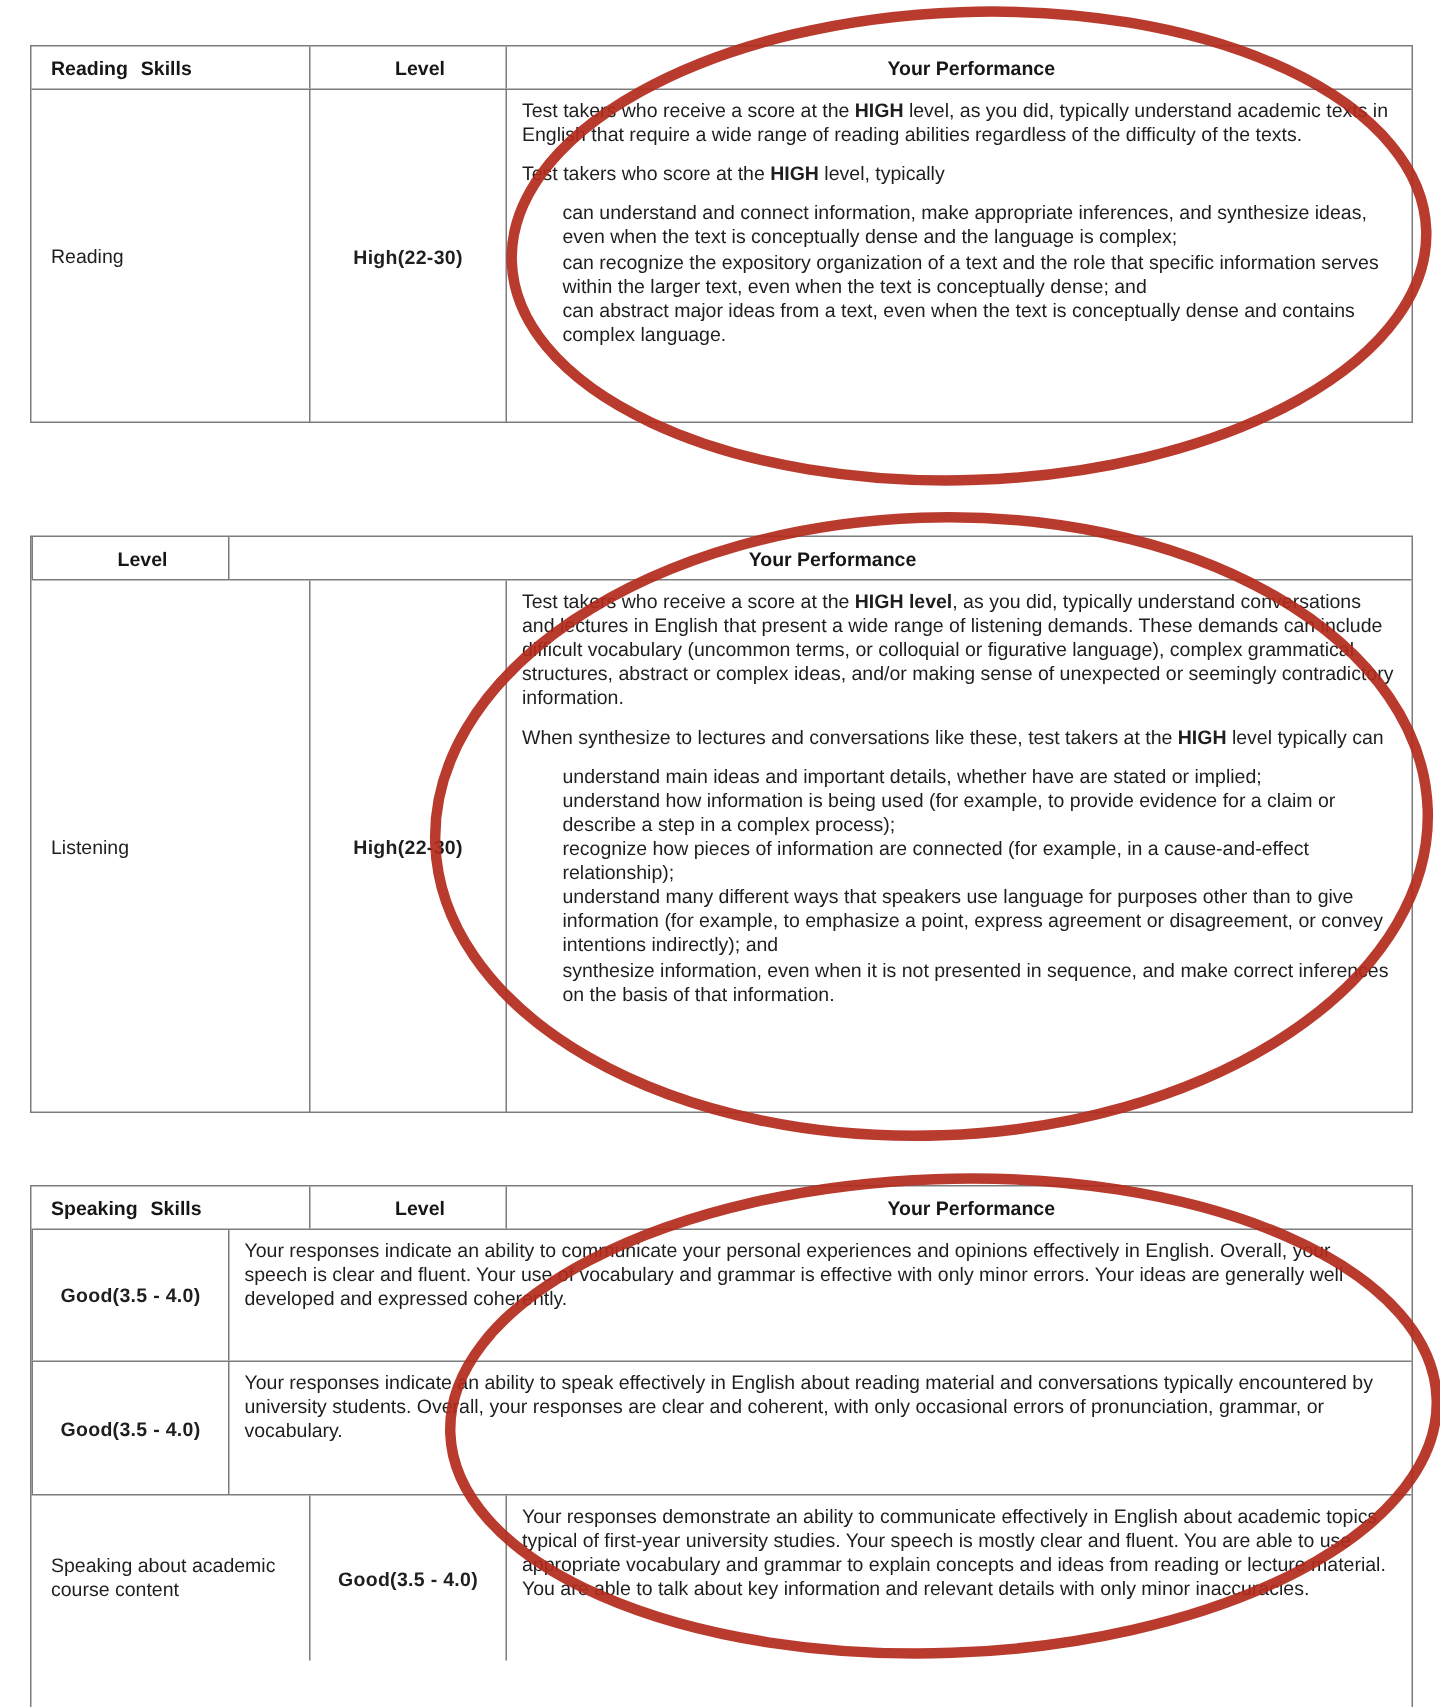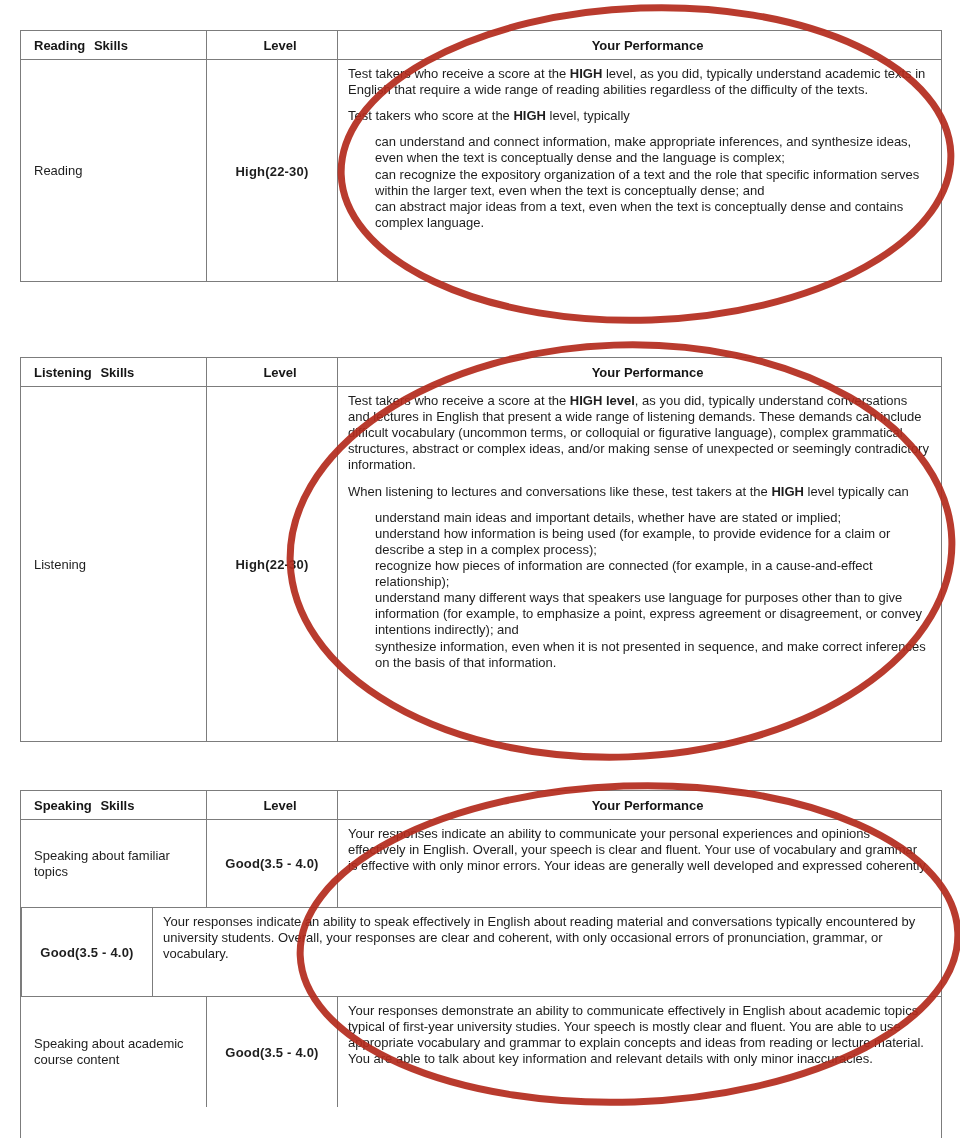--- a/index.html
+++ b/index.html
@@ -80,49 +80,47 @@
         <div class="item">can understand and connect information, make appropriate inferences, and synthesize ideas, even when the text is conceptually dense and the language is complex;</div>
         <div class="item">can recognize the expository organization of a text and the role that specific information serves within the larger text, even when the text is conceptually dense; and</div>
         <div class="item">can abstract major ideas from a text, even when the text is conceptually dense and contains complex language.</div>
       </div>
     </div>
   </div>
 </div>
 
 <div class="tbl" id="t-listening">
   <div class="thead">
-    <div class="c c1 th skillhead">Listening Skills</div>
     <div class="c c2 th centered">Level</div>
     <div class="c c3 th centered">Your Performance</div>
   </div>
   <div class="trow">
     <div class="c c1 skillcell">Listening</div>
     <div class="c c2 levelcell">High(22-30)</div>
     <div class="c c3 perfcell">
       <p><span>Test takers who receive a score at the </span><b>HIGH level</b><span>, as you did, typically understand conversations and lectures in English that present a wide range of listening demands. These demands can include difficult vocabulary (uncommon terms, or colloquial or figurative language), complex grammatical structures, abstract or complex ideas, and/or making sense of unexpected or seemingly contradictory information.</span></p>
-      <p><span>When listening to lectures and conversations like these, test takers at the </span><b>HIGH</b><span> level typically can</span></p>
+      <p><span>When synthesize to lectures and conversations like these, test takers at the </span><b>HIGH</b><span> level typically can</span></p>
       <div class="items">
         <div class="item">understand main ideas and important details, whether have are stated or implied;</div>
         <div class="item">understand how information is being used (for example, to provide evidence for a claim or describe a step in a complex process);</div>
         <div class="item">recognize how pieces of information are connected (for example, in a cause-and-effect relationship);</div>
         <div class="item">understand many different ways that speakers use language for purposes other than to give information (for example, to emphasize a point, express agreement or disagreement, or convey intentions indirectly); and</div>
         <div class="item">synthesize information, even when it is not presented in sequence, and make correct inferences on the basis of that information.</div>
       </div>
     </div>
   </div>
 </div>
 
 <div class="tbl" id="t-speaking">
   <div class="thead">
     <div class="c c1 th skillhead">Speaking Skills</div>
     <div class="c c2 th centered">Level</div>
     <div class="c c3 th centered">Your Performance</div>
   </div>
   <div class="trow r1">
-    <div class="c c1 skillcell">Speaking about familiar topics</div>
     <div class="c c2 levelcell">Good(3.5 - 4.0)</div>
     <div class="c c3 perfcell">
       <p>Your responses indicate an ability to communicate your personal experiences and opinions effectively in English. Overall, your speech is clear and fluent. Your use of vocabulary and grammar is effective with only minor errors. Your ideas are generally well developed and expressed coherently.</p>
     </div>
   </div>
   <div class="trow r2">
     <div class="c c2 levelcell">Good(3.5 - 4.0)</div>
     <div class="c c3 perfcell">
       <p>Your responses indicate an ability to speak effectively in English about reading material and conversations typically encountered by university students. Overall, your responses are clear and coherent, with only occasional errors of pronunciation, grammar, or vocabulary.</p>
     </div>

